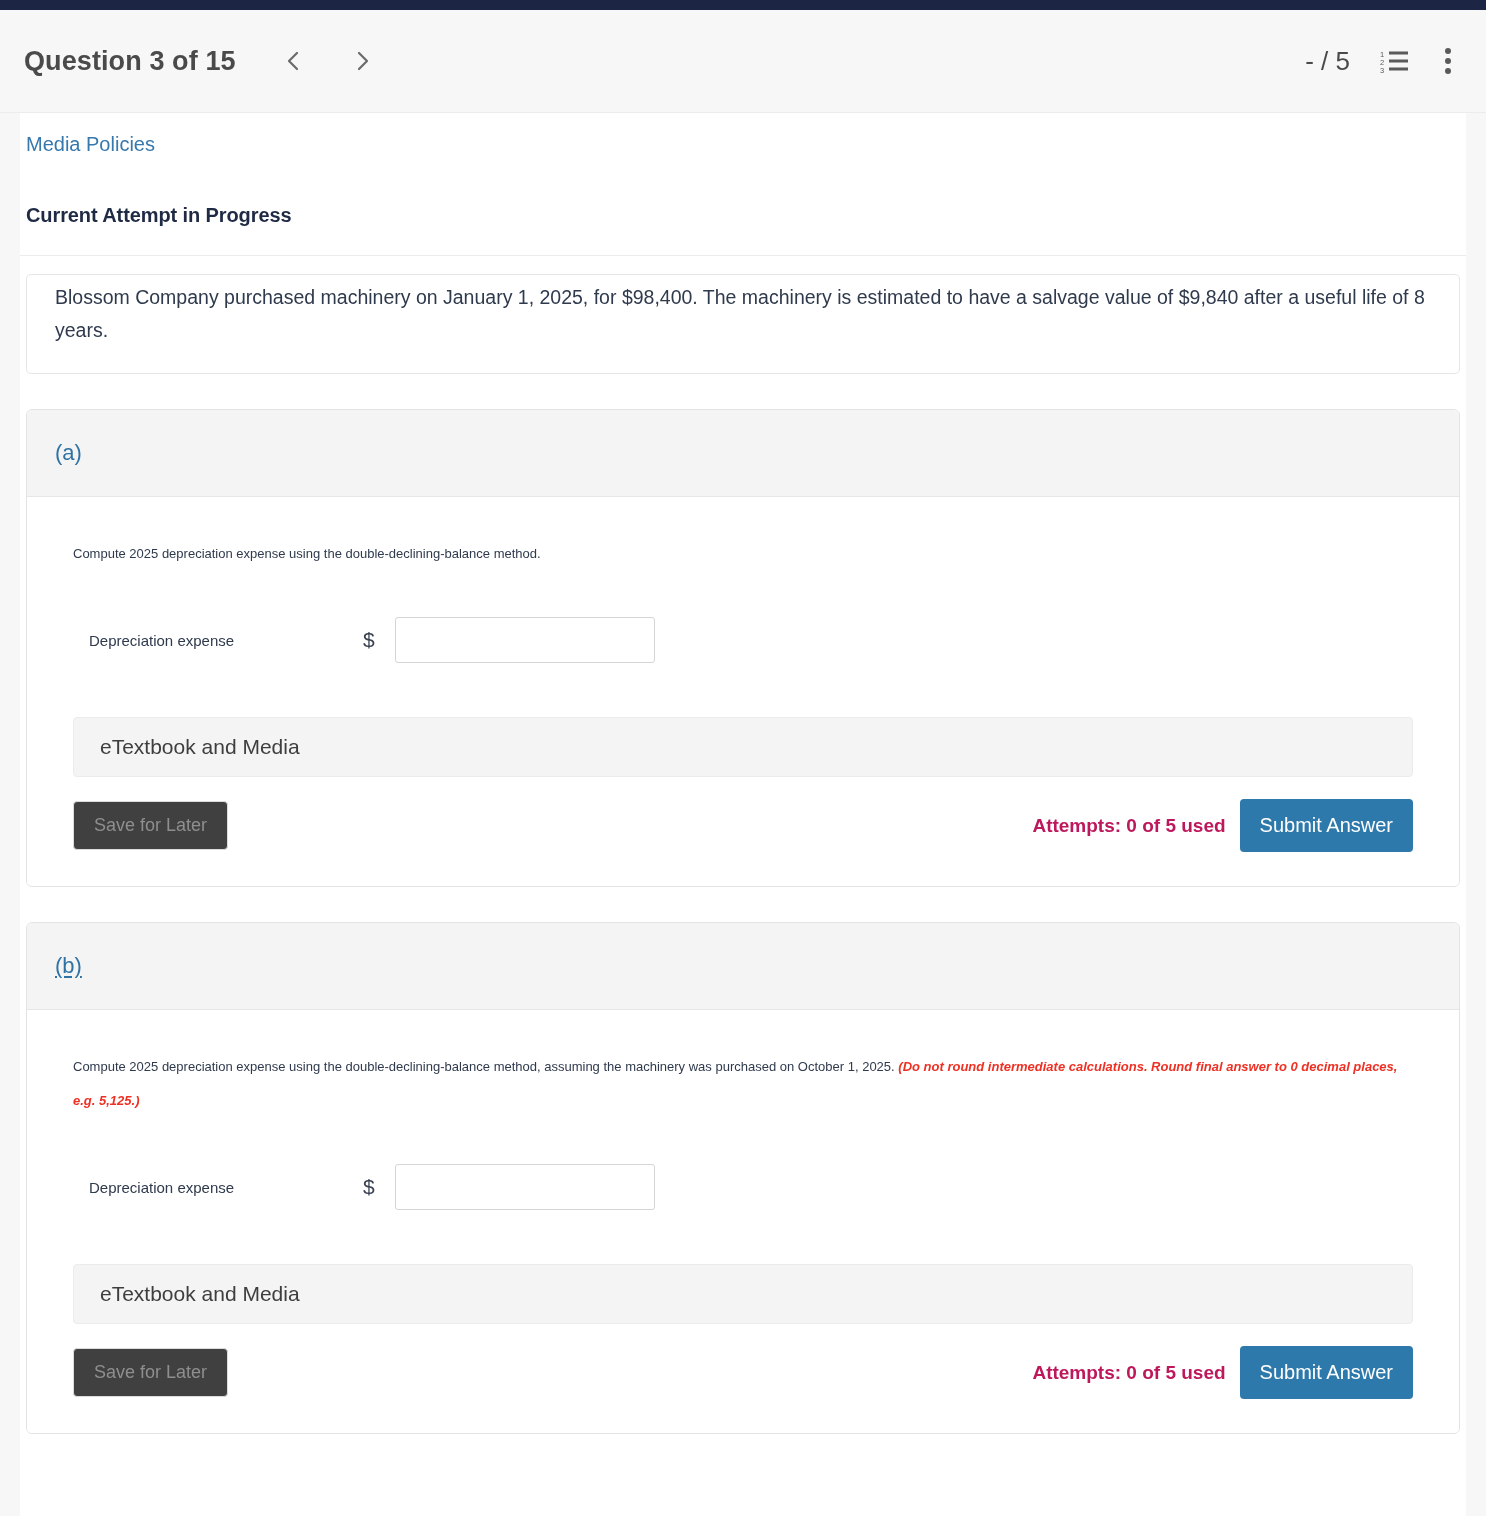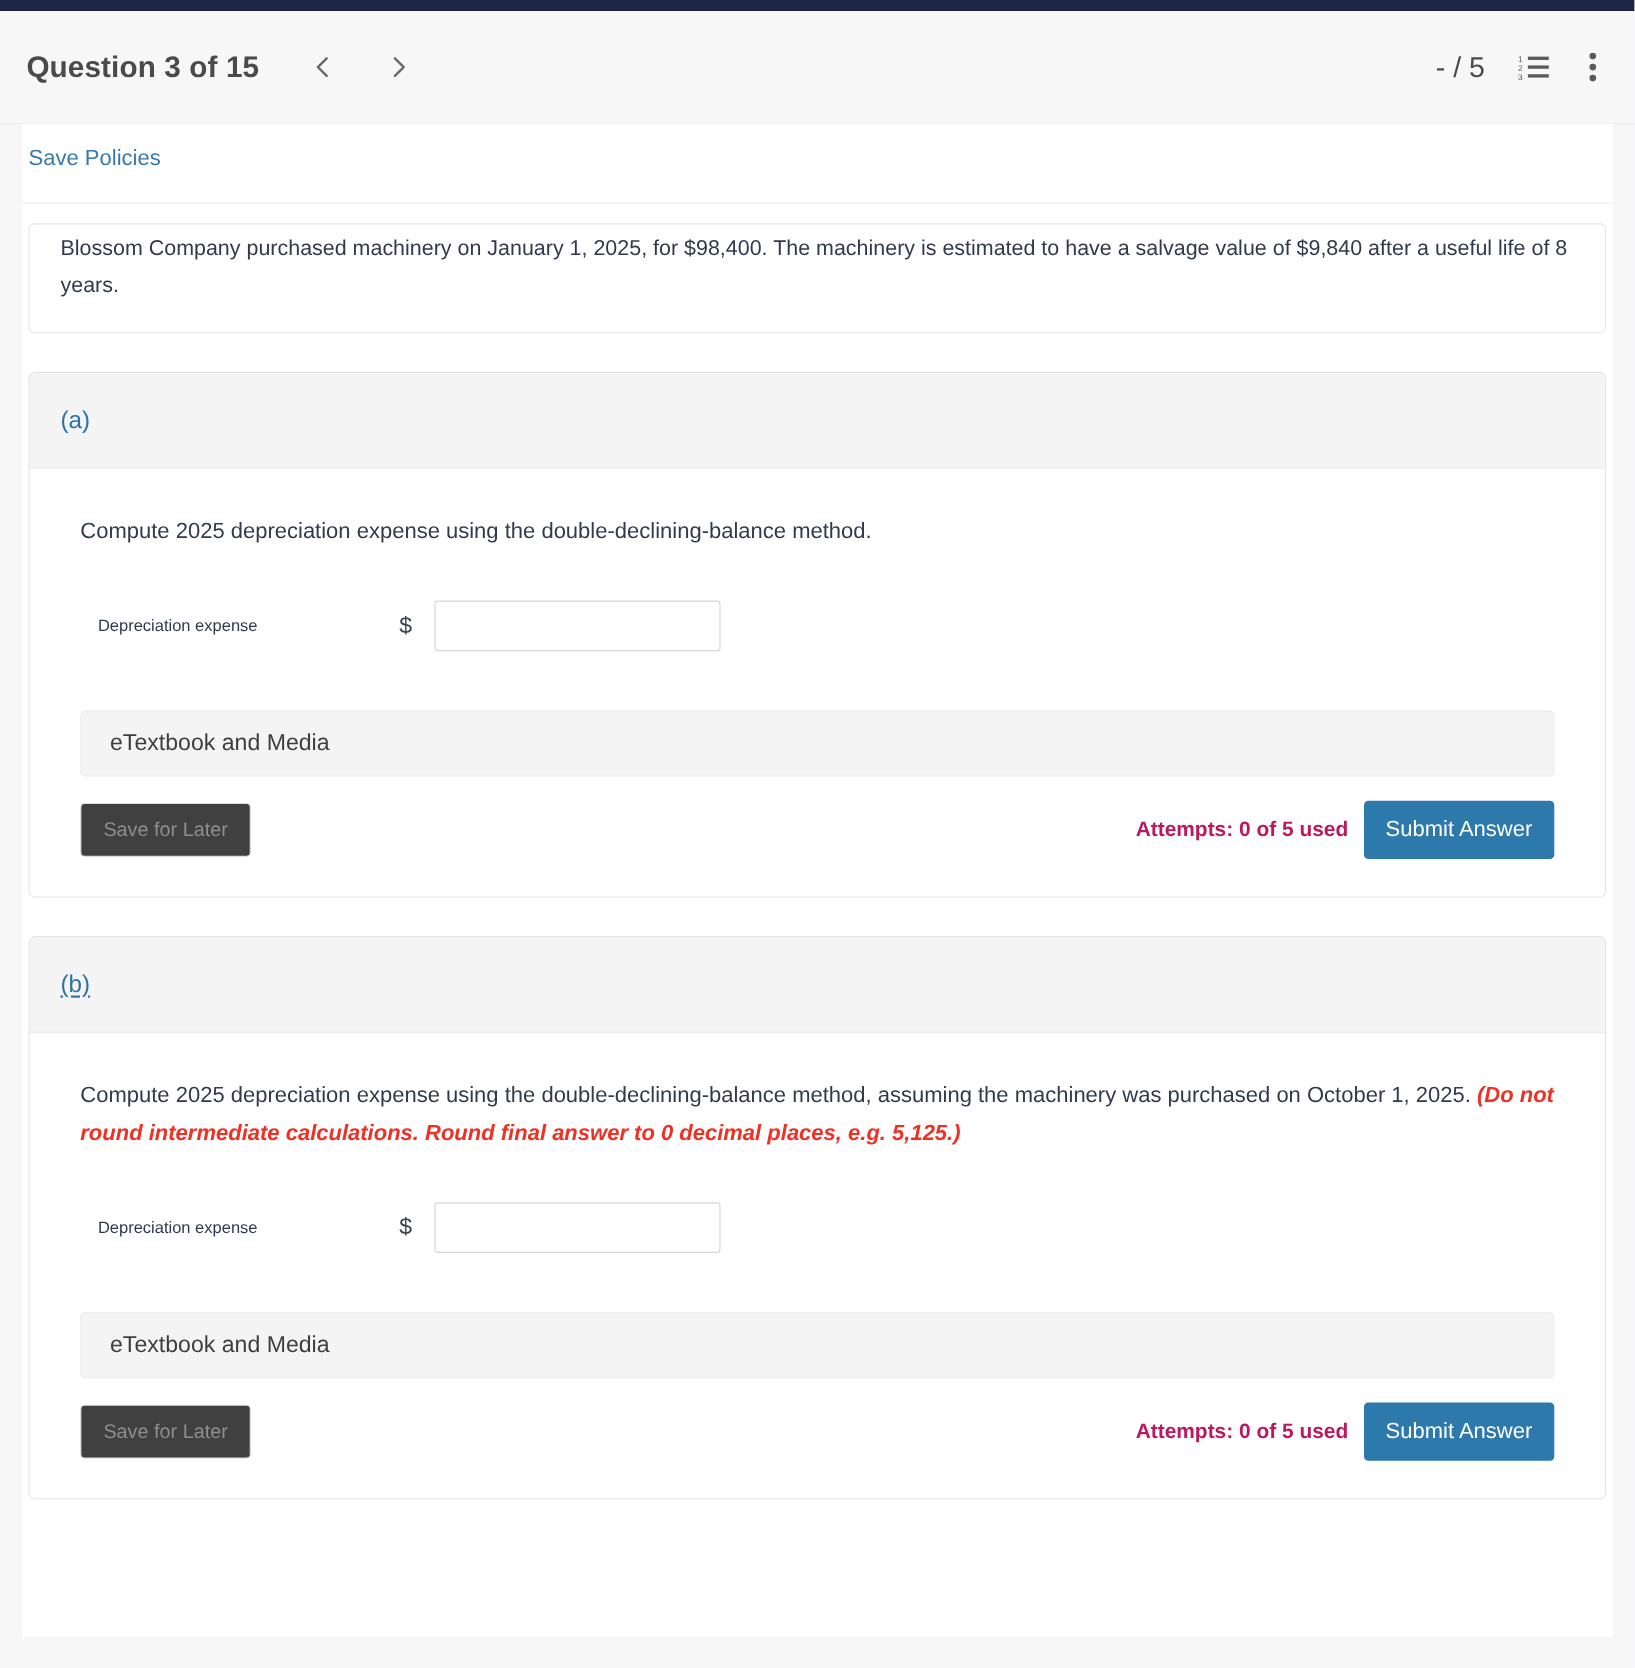--- a/index.html
+++ b/index.html
@@ -129,21 +129,21 @@
   }
   .part-label.focused {
     text-decoration: underline;
     text-underline-offset: 3px;
   }
   .part-body {
     padding: 40px 46px 34px 46px;
     background: #fff;
   }
   .prompt {
-    font-size: 20px;
+    font-size: 13px;
     line-height: 34px;
     color: #2f3a4d;
   }
   .prompt .redital {
     color: #ee3124;
     font-style: italic;
     font-weight: 700;
   }
 
   
@@ -272,22 +272,23 @@
       <svg width="8" height="28" viewBox="0 0 8 28">
         <circle cx="4" cy="4" r="3" fill="#5a5a5a"></circle>
         <circle cx="4" cy="14" r="3" fill="#5a5a5a"></circle>
         <circle cx="4" cy="24" r="3" fill="#5a5a5a"></circle>
       </svg>
     </span>
   </div>
 
   <div class="content">
 
-    <a class="viewpolicies" href="#">Save Policies</a>
-
+    <a class="viewpolicies" href="#">Media Policies</a>
+
+    <div class="attemptline">Current Attempt in Progress</div>
 
     <hr class="hr-light">
 
     
     <div class="stmt-card">
       <div class="stmt-text">Blossom Company purchased machinery on January 1, 2025, for $98,400. The machinery is estimated to have a salvage value of $9,840 after a useful life of 8 years.</div>
     </div>
 
     
     <div class="part-card">

